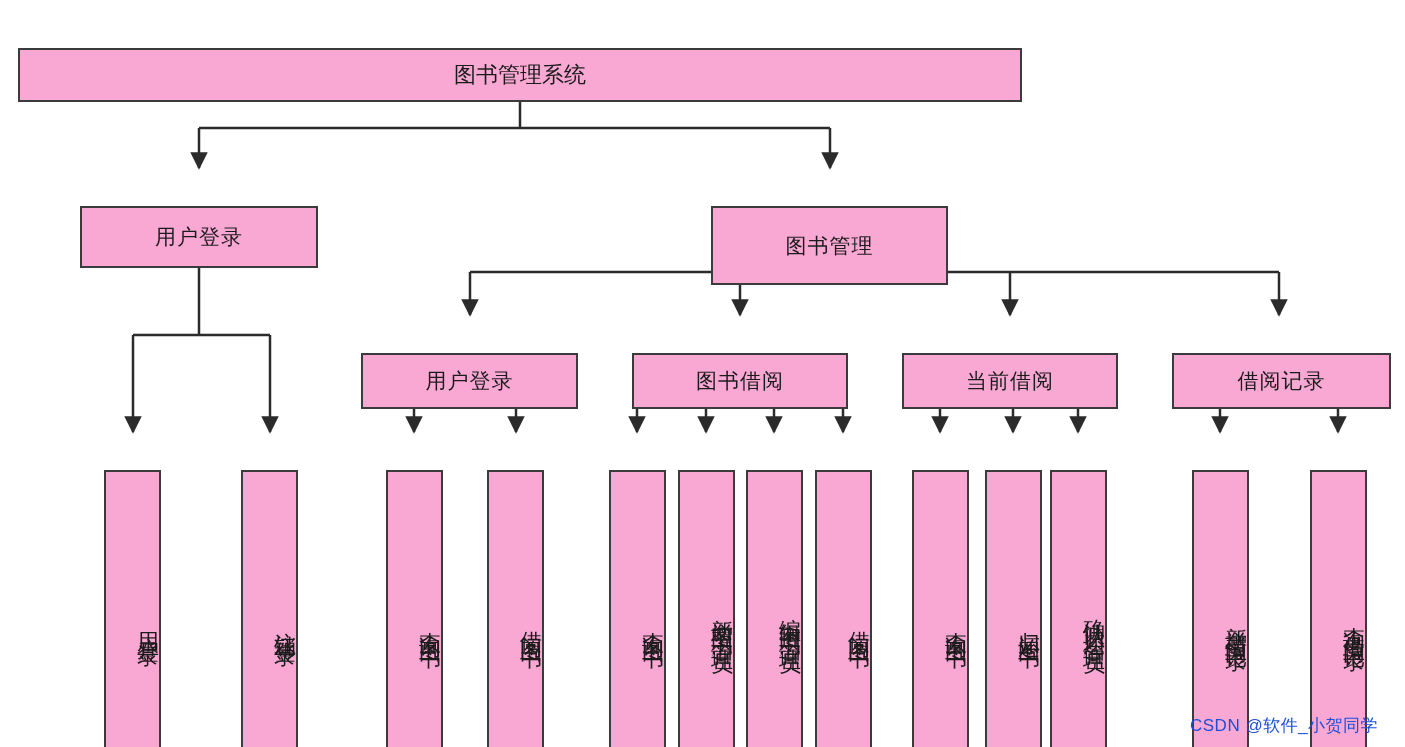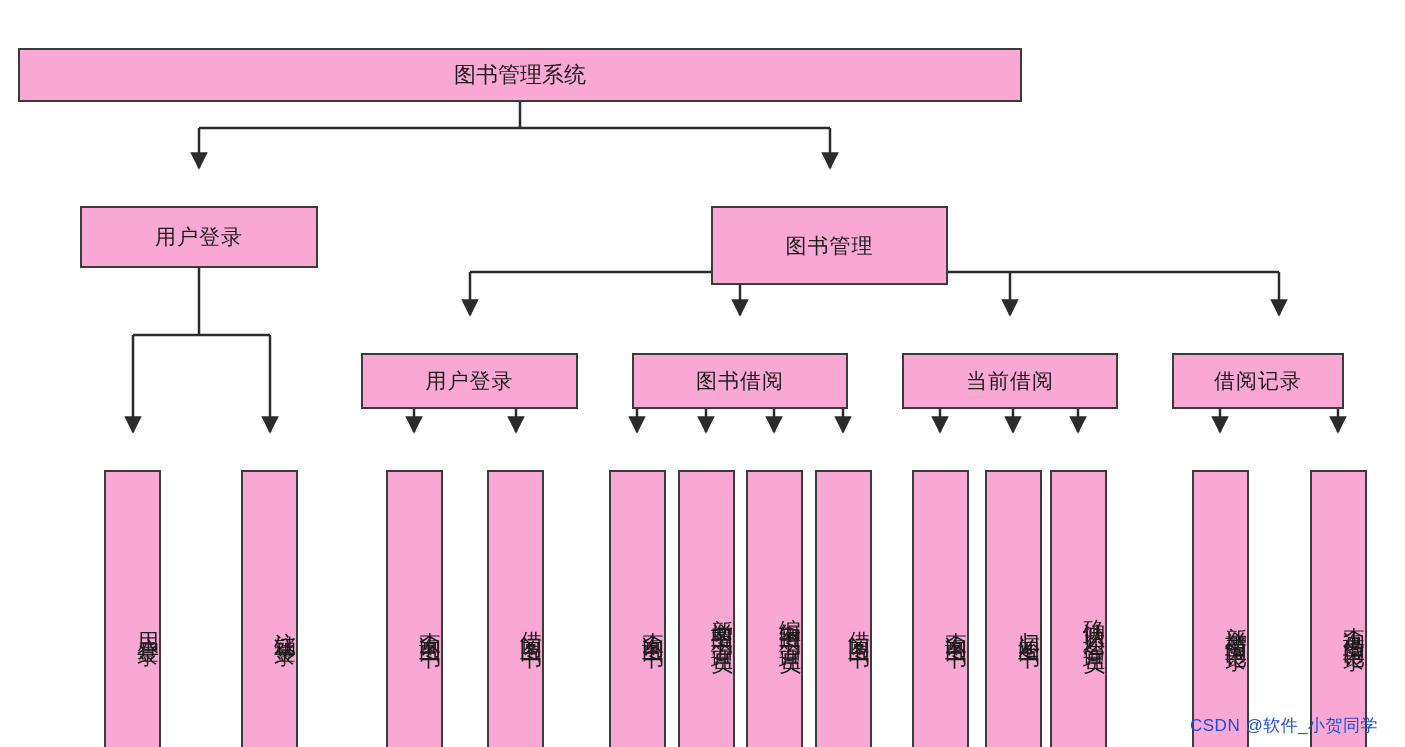--- a/index.html
+++ b/index.html
@@ -133,21 +133,21 @@
 
   <div class="node h" style="left:361px; top:317px; width:217px; height:56px;">
     <span>用户登录</span>
   </div>
   <div class="node h" style="left:902px; top:317px; width:216px; height:56px;">
     <span>当前借阅</span>
   </div>
   <div class="node h" style="left:632px; top:317px; width:216px; height:56px;">
     <span>图书借阅</span>
   </div>
-  <div class="node h" style="left:1172px; top:317px; width:172px; height:56px;">
+  <div class="node h" style="left:1172px; top:317px; width:219px; height:56px;">
     <span>借阅记录</span>
   </div>
 
   <div class="node v" style="left:104px; top:434px; width:57px; height:301px;">
     <span class="vtxt">用户登录</span>
   </div>
   <div class="node v" style="left:241px; top:434px; width:57px; height:301px;">
     <span class="vtxt">注销登录</span>
   </div>
 

